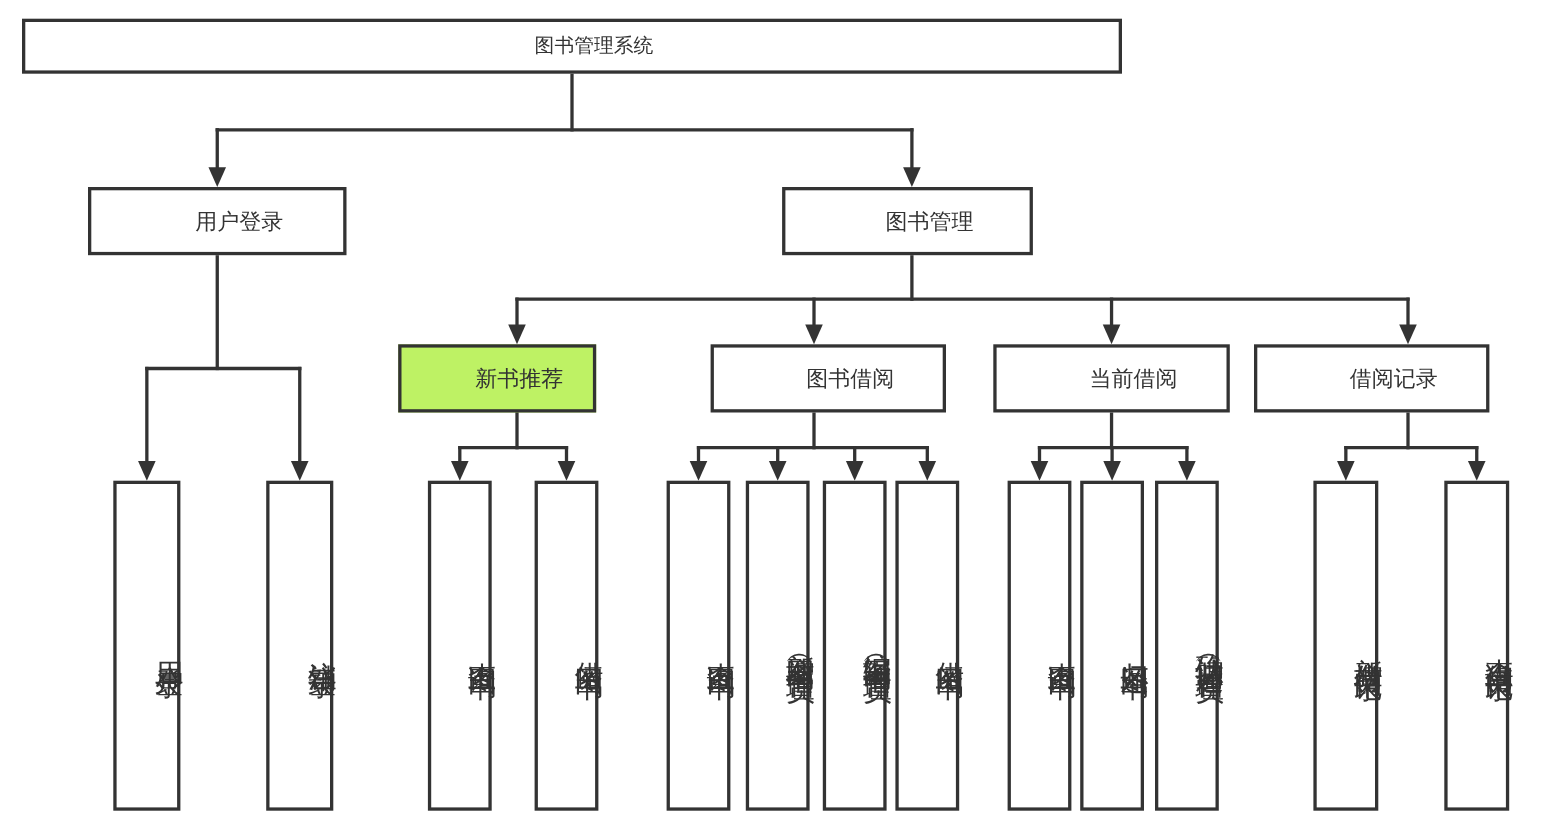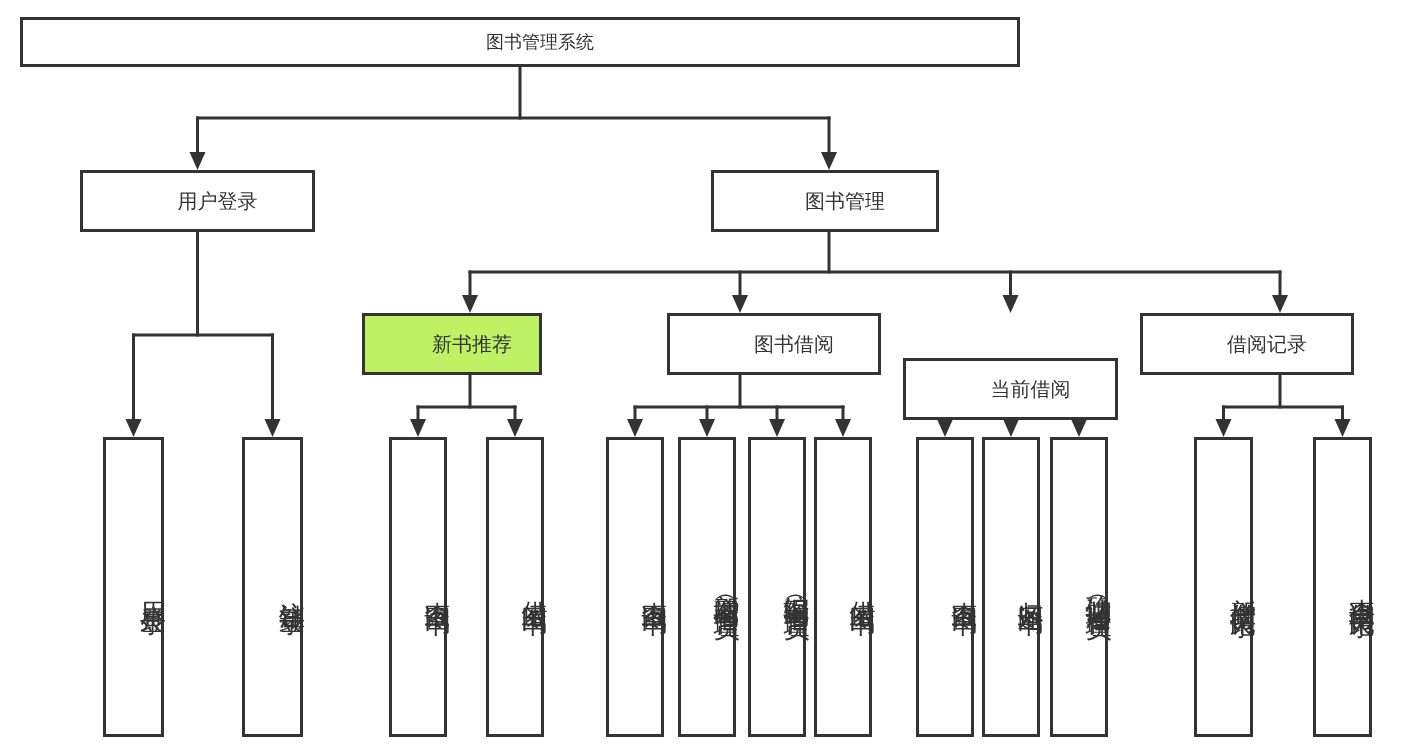--- a/index.html
+++ b/index.html
@@ -95,22 +95,22 @@
         <polygon points="1215.5,419 1231.5,419 1223.5,437" fill="#333333"></polygon>
         <line x1="1342.5" y1="407" x2="1342.5" y2="423" stroke="#333333" stroke-width="3" stroke-linecap="square"></line>
         <polygon points="1334.5,419 1350.5,419 1342.5,437" fill="#333333"></polygon>
       </g>
     </svg>
   <div id="nodes">
       <div class="node h" style="left: 20px; top: 17px; width: 1000px; height: 50px; font-size: 18px; border-color: rgb(51, 51, 51); background: rgb(255, 255, 255); color: rgb(51, 51, 51);">图书管理系统</div>
       <div class="node h" style="left: 80px; top: 170px; width: 235px; height: 62px; font-size: 20px; border-color: rgb(51, 51, 51); background: rgb(255, 255, 255); color: rgb(51, 51, 51);">用户登录</div>
       <div class="node h" style="left: 711px; top: 170px; width: 228px; height: 62px; font-size: 20px; border-color: rgb(51, 51, 51); background: rgb(255, 255, 255); color: rgb(51, 51, 51);">图书管理</div>
       <div class="node h" style="left: 362px; top: 313px; width: 180px; height: 62px; font-size: 20px; border-color: rgb(51, 51, 51); background: #bef264; color: rgb(51, 51, 51);">新书推荐</div>
-      <div class="node h" style="left: 667px; top: 313px; width: 214px; height: 62px; font-size: 20px; border-color: rgb(51, 51, 51); background: rgb(255, 255, 255); color: rgb(51, 51, 51);">图书借阅</div>
-      <div class="node h" style="left: 903px; top: 313px; width: 215px; height: 62px; font-size: 20px; border-color: rgb(51, 51, 51); background: rgb(255, 255, 255); color: rgb(51, 51, 51); margin-top: 45px;">当前借阅</div>
+      <div class="node h" style="left: 646px; top: 313px; width: 214px; height: 62px; font-size: 20px; border-color: rgb(51, 51, 51); background: rgb(255, 255, 255); color: rgb(51, 51, 51);">图书借阅</div>
+      <div class="node h" style="left: 903px; top: 313px; width: 215px; height: 62px; font-size: 20px; border-color: rgb(51, 51, 51); background: rgb(255, 255, 255); color: rgb(51, 51, 51);">当前借阅</div>
       <div class="node h" style="left: 1140px; top: 313px; width: 214px; height: 62px; font-size: 20px; border-color: rgb(51, 51, 51); background: rgb(255, 255, 255); color: rgb(51, 51, 51);">借阅记录</div>
       <div class="node v" style="left: 103px; top: 437px; width: 61px; height: 300px; font-size: 26px; border-color: rgb(51, 51, 51); background: rgb(255, 255, 255); color: rgb(51, 51, 51);">用户登录</div>
       <div class="node v" style="left: 242px; top: 437px; width: 61px; height: 300px; font-size: 26px; border-color: rgb(51, 51, 51); background: rgb(255, 255, 255); color: rgb(51, 51, 51);">注销登录</div>
       <div class="node v" style="left: 389px; top: 437px; width: 58px; height: 300px; font-size: 26px; border-color: rgb(51, 51, 51); background: rgb(255, 255, 255); color: rgb(51, 51, 51);">查询图书</div>
       <div class="node v" style="left: 486px; top: 437px; width: 58px; height: 300px; font-size: 26px; border-color: rgb(51, 51, 51); background: rgb(255, 255, 255); color: rgb(51, 51, 51);">借阅图书</div>
       <div class="node v" style="left: 606px; top: 437px; width: 58px; height: 300px; font-size: 26px; border-color: rgb(51, 51, 51); background: rgb(255, 255, 255); color: rgb(51, 51, 51);">查询图书</div>
       <div class="node v" style="left: 678px; top: 437px; width: 58px; height: 300px; font-size: 26px; border-color: rgb(51, 51, 51); background: rgb(255, 255, 255); color: rgb(51, 51, 51);">新增图书（管理员）</div>
       <div class="node v" style="left: 748px; top: 437px; width: 58px; height: 300px; font-size: 26px; border-color: rgb(51, 51, 51); background: rgb(255, 255, 255); color: rgb(51, 51, 51);">编辑图书（管理员）</div>
       <div class="node v" style="left: 814px; top: 437px; width: 58px; height: 300px; font-size: 26px; border-color: rgb(51, 51, 51); background: rgb(255, 255, 255); color: rgb(51, 51, 51);">借阅图书</div>
       <div class="node v" style="left: 916px; top: 437px; width: 58px; height: 300px; font-size: 26px; border-color: rgb(51, 51, 51); background: rgb(255, 255, 255); color: rgb(51, 51, 51);">查询图书</div>

